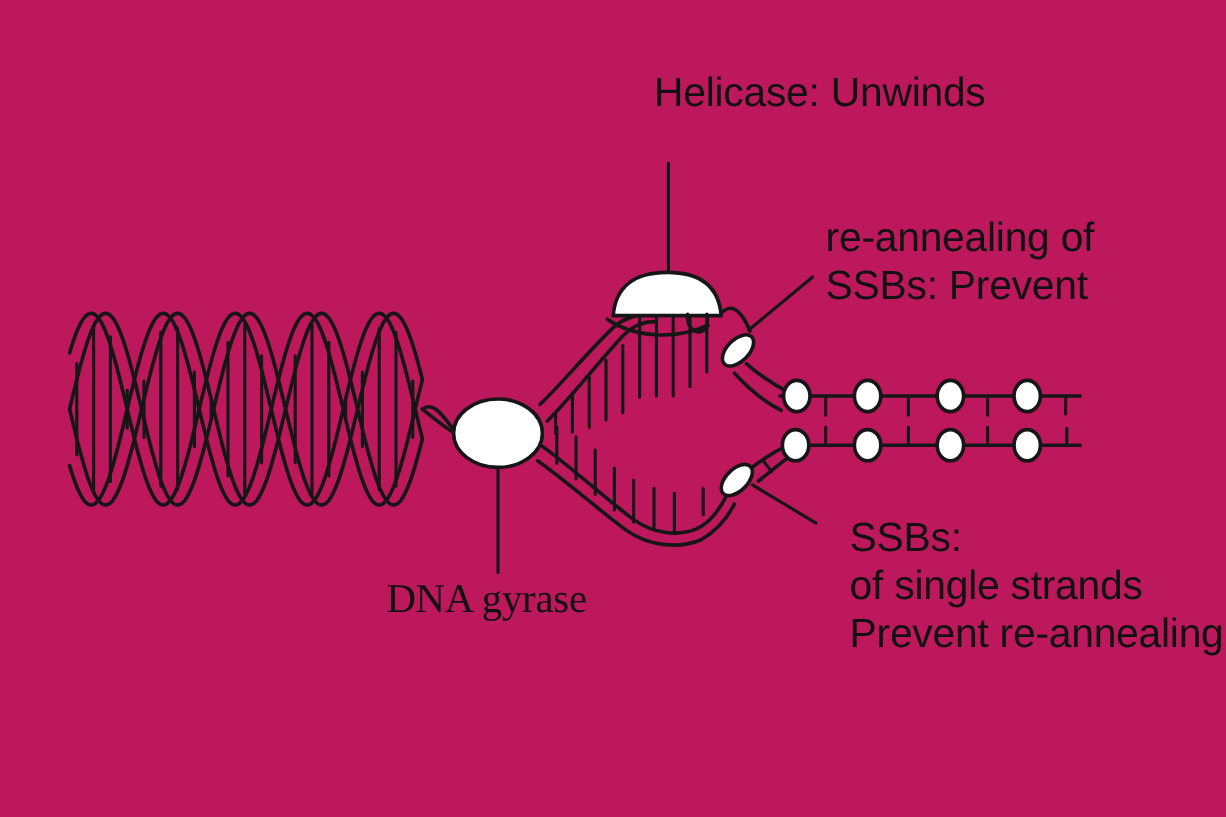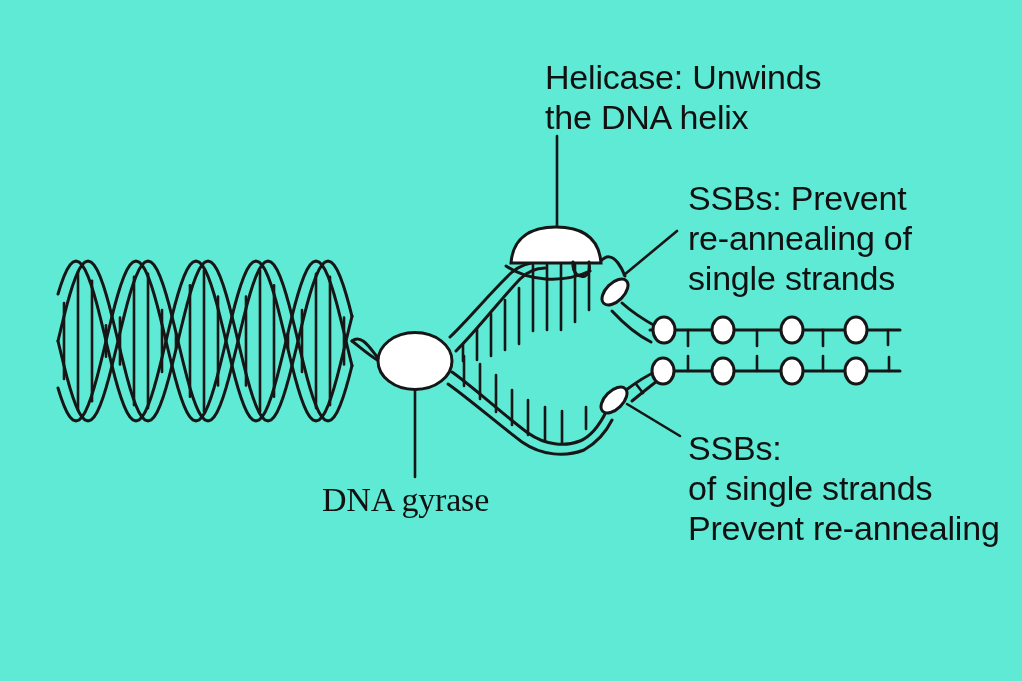--- a/index.html
+++ b/index.html
@@ -1,36 +1,36 @@
 <!DOCTYPE html>
 <html><head>
 <meta charset="utf-8">
 <style>
   html,body{margin:0;padding:0;background:#ffffff;}
   .stage{
-    position:relative;width:1022px;height:681px;background:#5eead4;
+    position:relative;width:1022px;height:681px;background:#be185d;
     font-family:"Liberation Sans", sans-serif;overflow:hidden;
   }
   svg.art{position:absolute;left:0;top:0;}
   
   .art path, .art line{fill:none;stroke:#161616;stroke-width:3;stroke-linecap:round;}
   .art .tick{stroke-width:2.6;}
   .art .leader{stroke-width:2.6;}
   .art .whiteshape{fill:#ffffff;stroke:#161616;stroke-width:3;}
   .art .bead{fill:#ffffff;stroke:#161616;stroke-width:3;}
   #helix-g path{fill:none;stroke:#161616;stroke-width:3;}
   #helix-g line{stroke:#161616;stroke-width:2.6;}
   .label{
     position:absolute;color:#111111;font-size:34px;line-height:40px;
     letter-spacing:-0.2px;white-space:nowrap;
   }
   .label div{white-space:nowrap;}
   #helicase-label{left:545px;top:57px;}
   #ssb-top-label{left:688px;top:178px;}
-  #ssb-bottom-label{left:688px;top:428px;}
+  #ssb-bottom-label{left:708px;top:428px;}
   #gyrase-label{left:322px;top:480px;font-family:Liberation Serif, serif;}
 </style>
 </head>
 <body>
 
 <div class="stage">
 
   <svg class="art" width="1022" height="681" viewBox="0 0 1022 681">
 
     <g id="helix-g">
@@ -146,27 +146,25 @@
     </g>
 
     <line class="leader" x1="557" y1="136" x2="557" y2="226"></line>
     <line class="leader" x1="677" y1="231" x2="624" y2="275"></line>
     <line class="leader" x1="627" y1="404" x2="680" y2="436"></line>
     <line class="leader" x1="415" y1="390" x2="415" y2="477"></line>
   </svg>
 
   <div class="label" id="helicase-label">
     <div>Helicase: Unwinds</div>
-    <div>the DNA helix</div>
   </div>
 
   <div class="label" id="ssb-top-label">
+    <div>re-annealing of</div>
     <div>SSBs: Prevent</div>
-    <div>re-annealing of</div>
-    <div>single strands</div>
   </div>
 
   <div class="label" id="ssb-bottom-label">
     <div>SSBs:</div>
     <div>of single strands</div>
     <div>Prevent re-annealing</div>
   </div>
 
   <div class="label" id="gyrase-label">
     <div>DNA gyrase</div>

